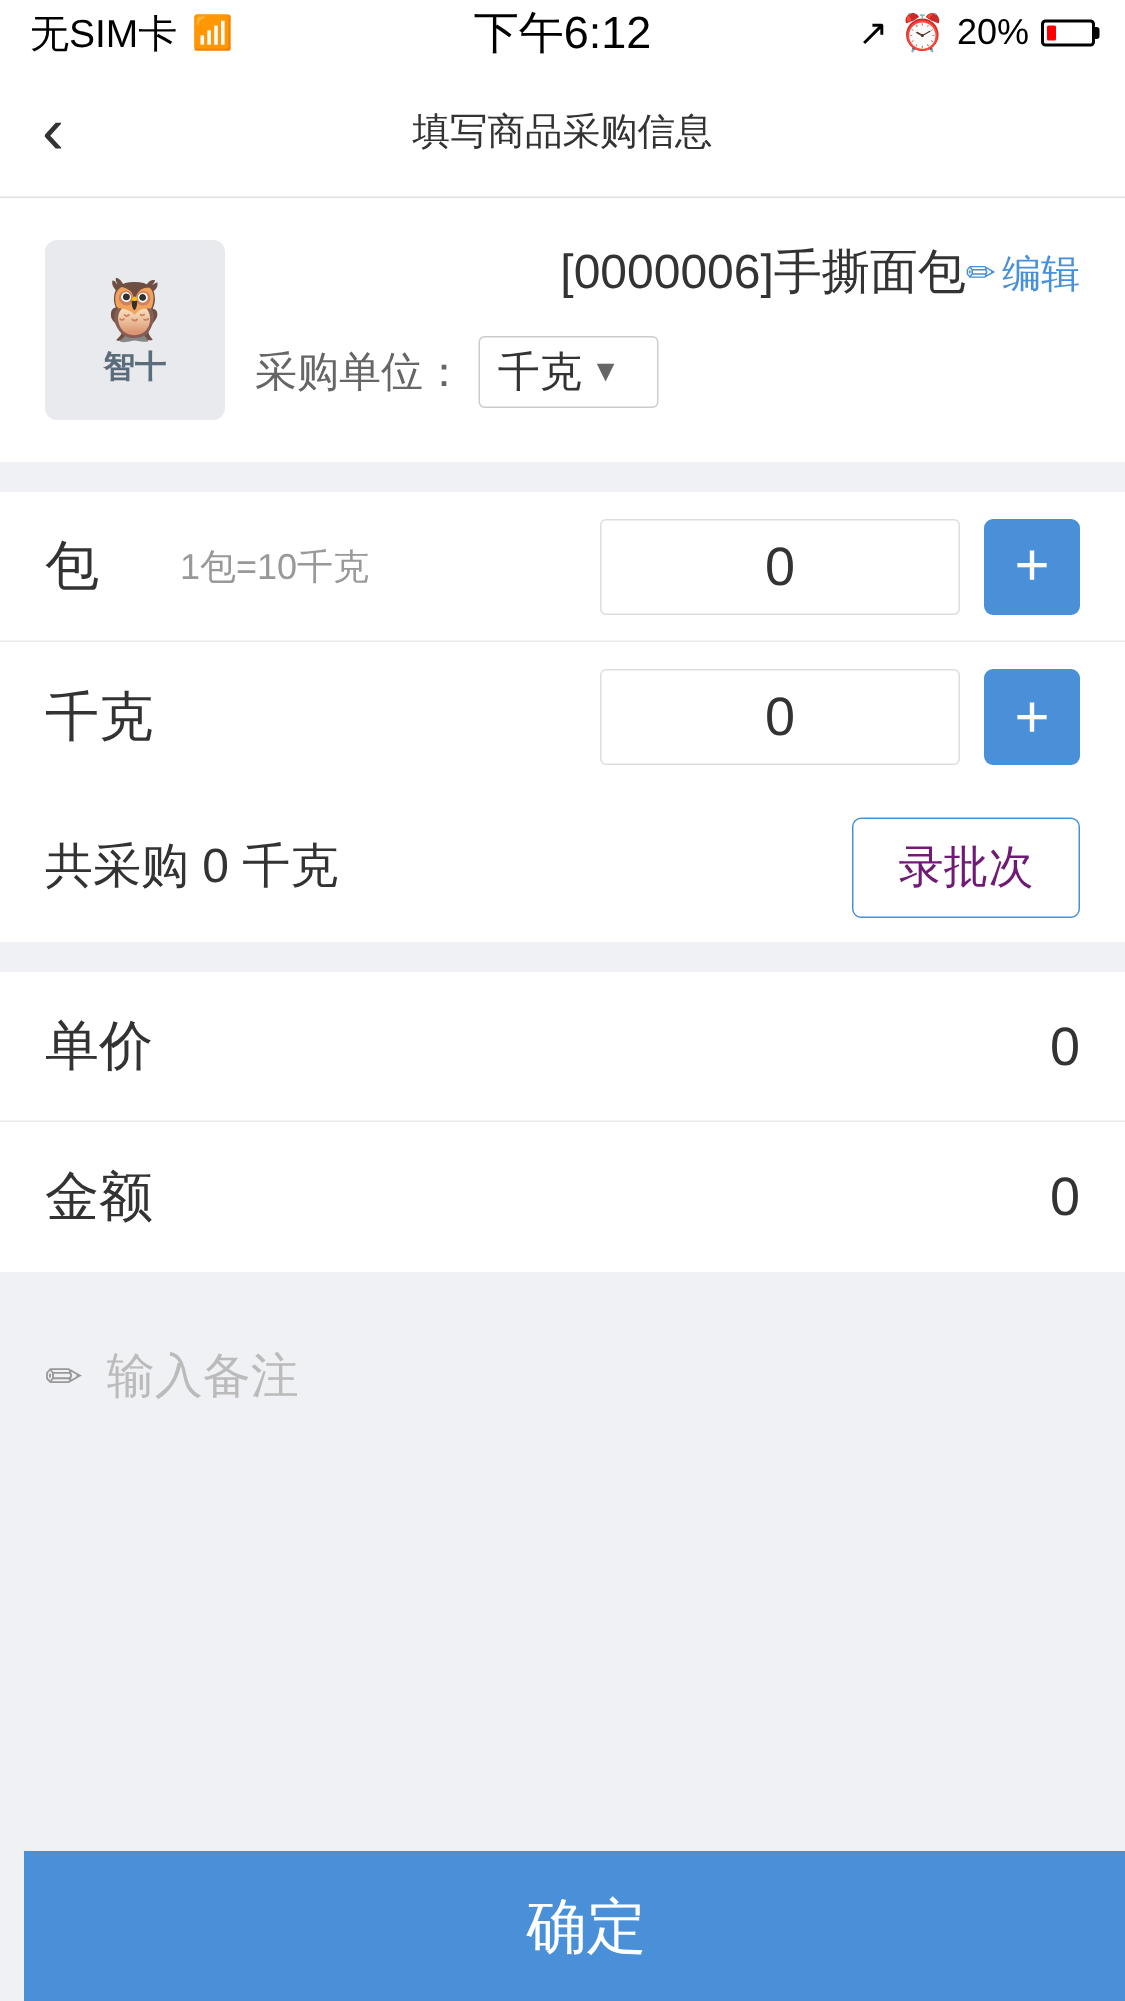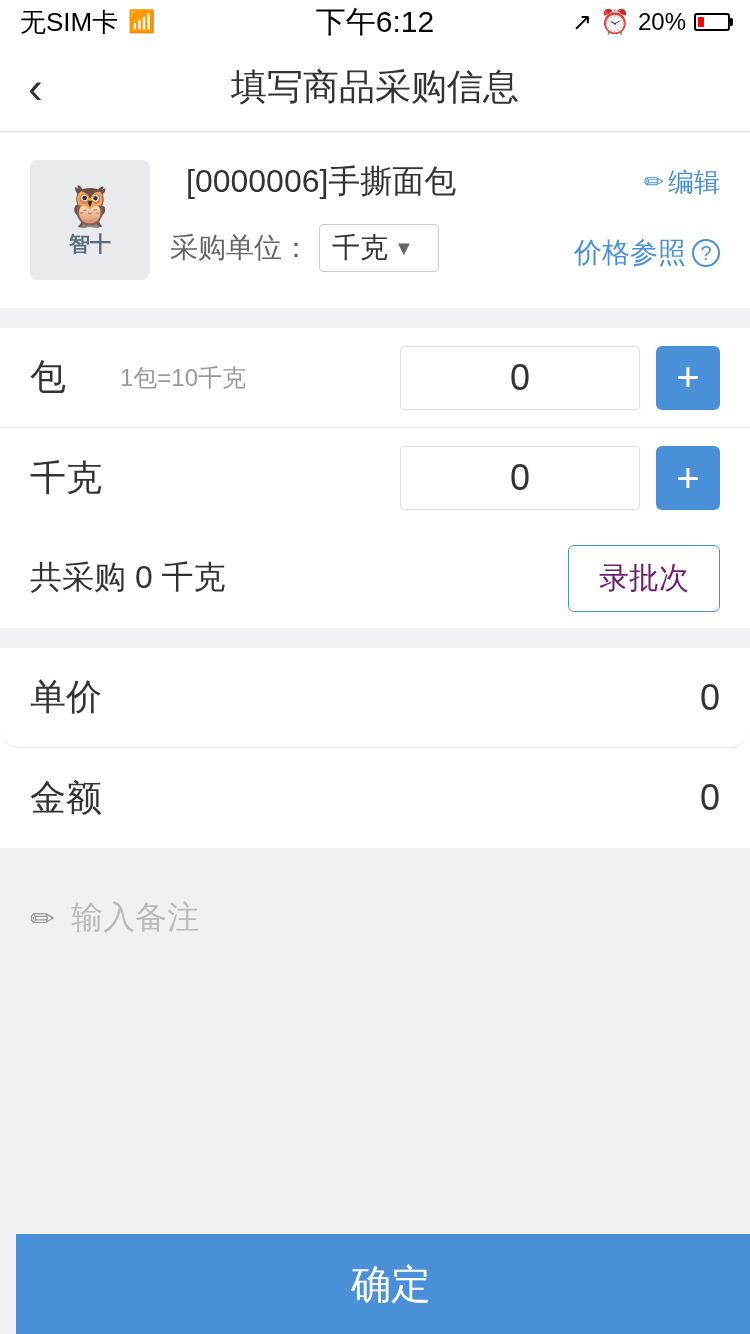--- a/index.html
+++ b/index.html
@@ -90,21 +90,21 @@
     }
     .nav-back {
       position: absolute;
       left: 28px;
       font-size: 44px;
       color: #333;
       cursor: pointer;
       line-height: 1;
     }
     .nav-title {
-      font-size: 36px;
+      font-size: 25px;
       font-weight: 500;
       color: #333;
     }
 
     
     .product-card {
       background: #fff;
       padding: 28px 30px;
       display: flex;
       align-items: flex-start;
@@ -131,23 +131,22 @@
     .product-brand {
       font-size: 21px;
       color: #5a6b7a;
       font-weight: bold;
     }
     .product-info {
       flex: 1;
     }
     .product-name-row {
       display: flex;
-      justify-content: space-between;
-      align-items: center;
-      margin-left: 16px;
+      justify-content: flex-end;
+      align-items: center;
     }
     .product-name {
       font-size: 32px;
       color: #333;
       font-weight: 400;
     }
     .edit-btn {
       font-size: 26px;
       color: #4a90d9;
       display: flex;
@@ -297,21 +296,20 @@
       background: #fff;
       margin-top: 0;
     }
     .price-row {
       display: flex;
       align-items: center;
       justify-content: space-between;
       padding: 0 30px;
       height: 100px;
       border-bottom: 1px solid #e8e8e8;
-      border-radius: 20px;
     }
     .price-row:last-child {
       border-bottom: none;
     }
     .price-label {
       font-size: 36px;
       color: #333;
     }
     .price-value {
       font-size: 36px;
@@ -408,26 +406,20 @@
         </span>
       </div>
       <div class="product-unit-row">
         <div>
           <span class="unit-label">采购单位：</span>
           <span class="unit-select">
             <span>千克</span>
             <span class="unit-dropdown-arrow">▼</span>
           </span>
         </div>
-        <div class="price-ref">
-          <span>价格参照</span>
-          <div class="price-ref-icon">
-            <span>?</span>
-          </div>
-        </div>
       </div>
     </div>
   </div>
 
   <div class="section-divider"></div>
 
   <div class="input-section">
 
     <div class="input-row">
       <span class="input-label">包</span>

